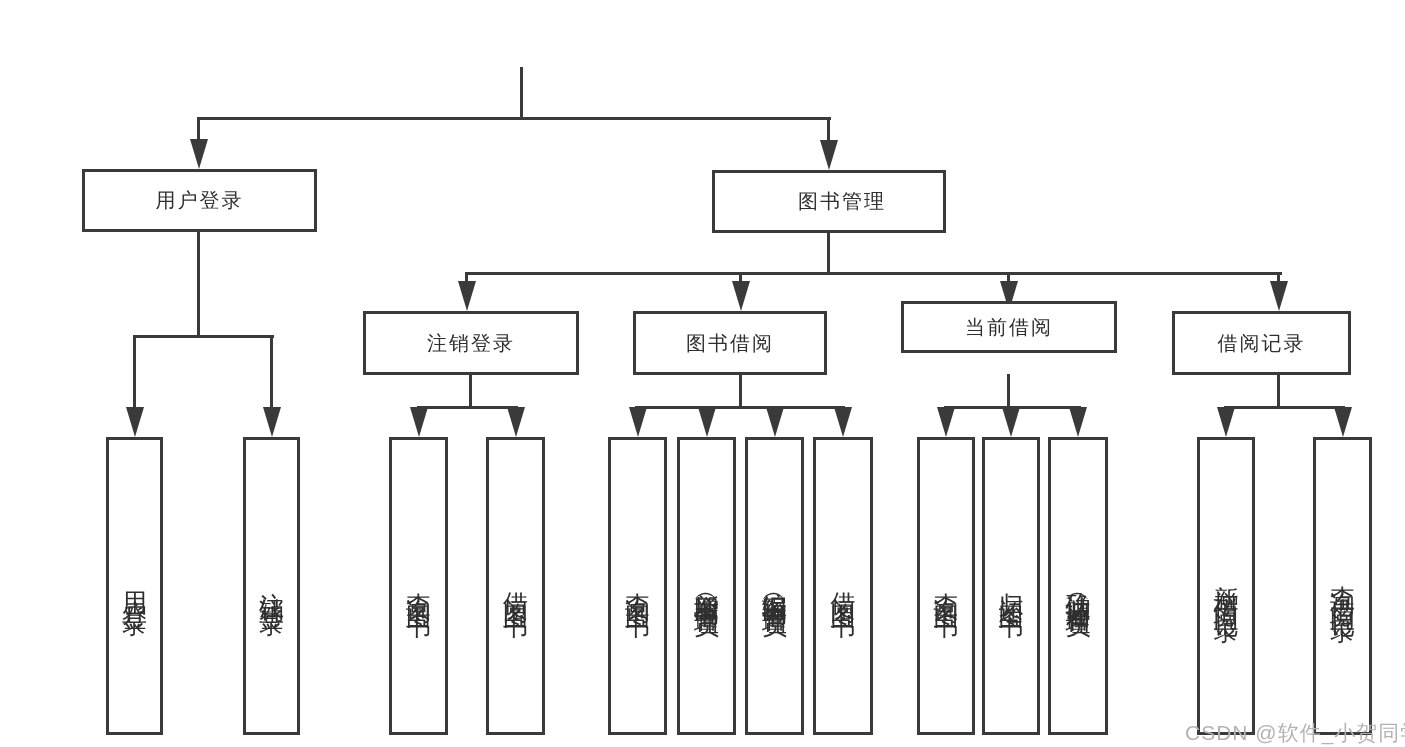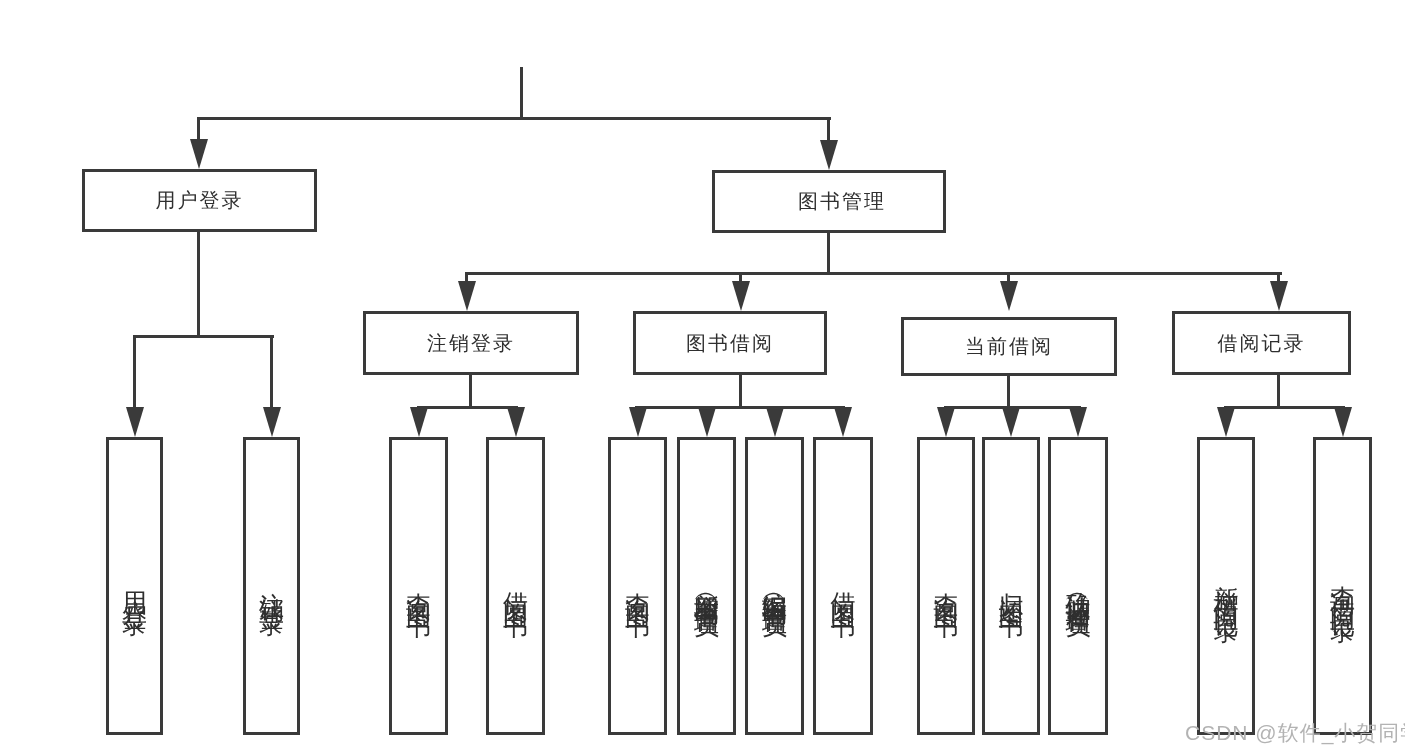--- a/index.html
+++ b/index.html
@@ -101,21 +101,21 @@
   <div class="arrow" style="left:1000px;top:281px;"></div>
   <div class="vline" style="left:1277px;top:272px;height:12px;"></div>
   <div class="arrow" style="left:1270px;top:281px;"></div>
 
   <div class="box" style="left:363px;top:311px;width:216px;height:64px;">
     <span>注销登录</span>
   </div>
   <div class="box" style="left:633px;top:311px;width:194px;height:64px;">
     <span>图书借阅</span>
   </div>
-  <div class="box" style="left:901px;top:317px;width:216px;height:59px;">
+  <div class="box" style="left:901px;top:301px;width:216px;height:52px;">
     <span>当前借阅</span>
   </div>
   <div class="box" style="left:1172px;top:311px;width:179px;height:64px;">
     <span>借阅记录</span>
   </div>
 
   <div class="vline" style="left:469px;top:374px;height:34px;"></div>
   <div class="hline" style="left:417px;top:406px;width:101px;"></div>
   <div class="arrow" style="left:410px;top:407px;"></div>
   <div class="arrow" style="left:507px;top:407px;"></div>

